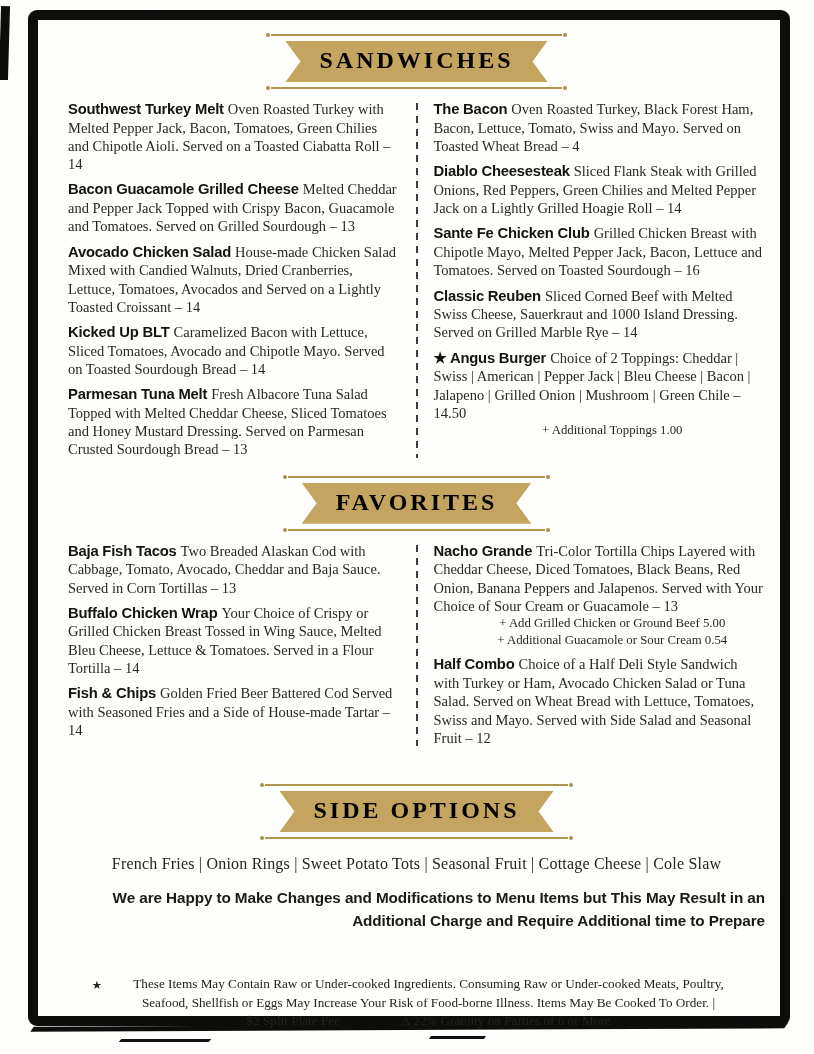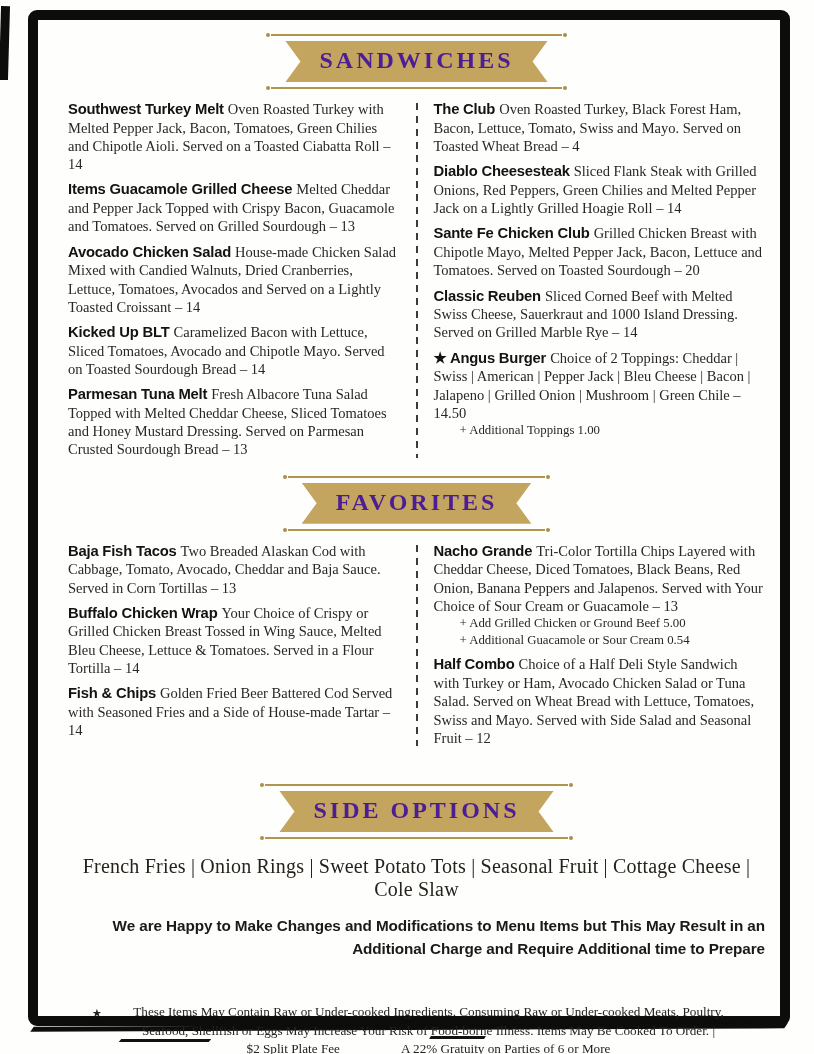--- a/index.html
+++ b/index.html
@@ -19,38 +19,38 @@
 
   .content{position:absolute;left:68px;top:30px;width:697px;}
 
   
   .banner{width:max-content;margin:0 auto;text-align:center;}
   .rule{position:relative;height:0;border-top:2px solid #b0954d;margin:0 -14px;}
   .rule::before,.rule::after{content:"";position:absolute;top:-3px;width:4px;height:4px;border-radius:50%;background:#a98f49;}
   .rule::before{left:-5px;} .rule::after{right:-5px;}
   .ribbon{margin:5px 0;background:#c3a55f;padding:6px 34px 8px;
           clip-path:polygon(0 0,100% 0,calc(100% - 15px) 50%,100% 100%,0 100%,15px 50%);
-          font-family:"Liberation Serif",serif;font-size:24px;font-weight:600;letter-spacing:3px;color:#4c1d95;}
+          font-family:"Liberation Serif",serif;font-size:24px;font-weight:600;letter-spacing:3px;color:#000000;}
 
   
   .cols{display:flex;align-items:stretch;margin-top:11px;}
   .col{flex:1 1 0;min-width:0;}
   .vdiv{width:2px;margin:3px 16px 8px;
         background-image:repeating-linear-gradient(to bottom,#3c3c3c 0 7px,transparent 7px 13px);}
 
   .item{margin:0 0 7px;line-height:1.26;font-size:14.5px;}
   .iname{font-family:"Liberation Sans",sans-serif;font-weight:700;font-size:14.8px;letter-spacing:-.2px;
          color:#14130f;padding-right:4px;margin-top:32px;}
   .idesc{font-family:"Liberation Serif",serif;color:#2a2722;}
-  .extra{font-family:"Liberation Serif",serif;font-size:12.8px;line-height:1.3;padding-left:26px;color:#2a2722;}
+  .extra{font-family:"Liberation Serif",serif;font-size:12.8px;line-height:1.3;padding-left:26px;color:#2a2722;text-align:center;}
 
   .sec{margin-top:4px;}
   .sec + .sec{margin-top:10px;}
 
-  .sides-line{text-align:center;font-size:20px;margin-top:16px;color:#26231d;letter-spacing:.2px;}
+  .sides-line{text-align:center;font-size:16px;margin-top:16px;color:#26231d;letter-spacing:.2px;}
   .note{text-align:right;font-family:"Liberation Sans",sans-serif;font-weight:700;font-size:15.3px;
         line-height:1.5;margin:14px auto 0;max-width:705px;color:#1b1a16;letter-spacing:-.1px;}
 
   .footnote{display:flex;margin-top:42px;font-size:13.2px;color:#26231d;}
   .fn-star{width:58px;text-align:center;font-size:11.5px;padding-top:3px;}
   .fn-body{flex:1;text-align:center;line-height:1.42;padding-right:34px;}
   .fn-fees{display:flex;justify-content:center;gap:61px;}
 </style>
 </head>
 <body>
@@ -70,42 +70,42 @@
           <span>SANDWICHES</span>
         </div>
         <div class="rule"></div>
       </div>
       <div class="cols">
         <div class="col">
           <div class="item">
             <span class="iname">Southwest Turkey Melt</span><span class="idesc">Oven Roasted Turkey with Melted Pepper Jack, Bacon, Tomatoes, Green Chilies and Chipotle Aioli. Served on a Toasted Ciabatta Roll – 14</span>
           </div>
           <div class="item">
-            <span class="iname">Items Guacamole Grilled Cheese</span><span class="idesc">Melted Cheddar and Pepper Jack Topped with Crispy Bacon, Guacamole and Tomatoes. Served on Grilled Sourdough – 13</span>
+            <span class="iname">Bacon Guacamole Grilled Cheese</span><span class="idesc">Melted Cheddar and Pepper Jack Topped with Crispy Bacon, Guacamole and Tomatoes. Served on Grilled Sourdough – 13</span>
           </div>
           <div class="item">
             <span class="iname">Avocado Chicken Salad</span><span class="idesc">House-made Chicken Salad Mixed with Candied Walnuts, Dried Cranberries, Lettuce, Tomatoes, Avocados and Served on a Lightly Toasted Croissant  – 14</span>
           </div>
           <div class="item">
             <span class="iname">Kicked Up BLT</span><span class="idesc">Caramelized Bacon with Lettuce, Sliced Tomatoes, Avocado and Chipotle Mayo. Served on Toasted Sourdough Bread – 14</span>
           </div>
           <div class="item">
             <span class="iname">Parmesan Tuna Melt</span><span class="idesc">Fresh Albacore Tuna Salad Topped with Melted Cheddar Cheese, Sliced Tomatoes and Honey Mustard Dressing. Served on Parmesan Crusted Sourdough Bread  – 13</span>
           </div>
         </div>
         <div class="vdiv"></div>
         <div class="col">
           <div class="item">
-            <span class="iname">The Club</span><span class="idesc">Oven Roasted Turkey, Black Forest Ham, Bacon, Lettuce, Tomato, Swiss and Mayo. Served on Toasted Wheat Bread – 4</span>
+            <span class="iname">The Bacon</span><span class="idesc">Oven Roasted Turkey, Black Forest Ham, Bacon, Lettuce, Tomato, Swiss and Mayo. Served on Toasted Wheat Bread – 4</span>
           </div>
           <div class="item">
             <span class="iname">Diablo Cheesesteak</span><span class="idesc">Sliced Flank Steak with Grilled Onions, Red Peppers, Green Chilies and Melted Pepper Jack on a Lightly Grilled Hoagie Roll – 14</span>
           </div>
           <div class="item">
-            <span class="iname">Sante Fe Chicken Club</span><span class="idesc">Grilled Chicken Breast with Chipotle Mayo, Melted Pepper Jack, Bacon, Lettuce and Tomatoes. Served on Toasted Sourdough – 20</span>
+            <span class="iname">Sante Fe Chicken Club</span><span class="idesc">Grilled Chicken Breast with Chipotle Mayo, Melted Pepper Jack, Bacon, Lettuce and Tomatoes. Served on Toasted Sourdough – 16</span>
           </div>
           <div class="item">
             <span class="iname">Classic Reuben</span><span class="idesc">Sliced Corned Beef with Melted Swiss Cheese, Sauerkraut and 1000 Island Dressing. Served on Grilled Marble Rye – 14</span>
           </div>
           <div class="item">
             <span class="iname">★ Angus Burger</span><span class="idesc">Choice of 2 Toppings: Cheddar | Swiss | American | Pepper Jack | Bleu Cheese | Bacon | Jalapeno | Grilled Onion | Mushroom | Green Chile  – 14.50</span>
             <div class="extra">+ Additional Toppings 1.00</div>
           </div>
         </div>
       </div>

